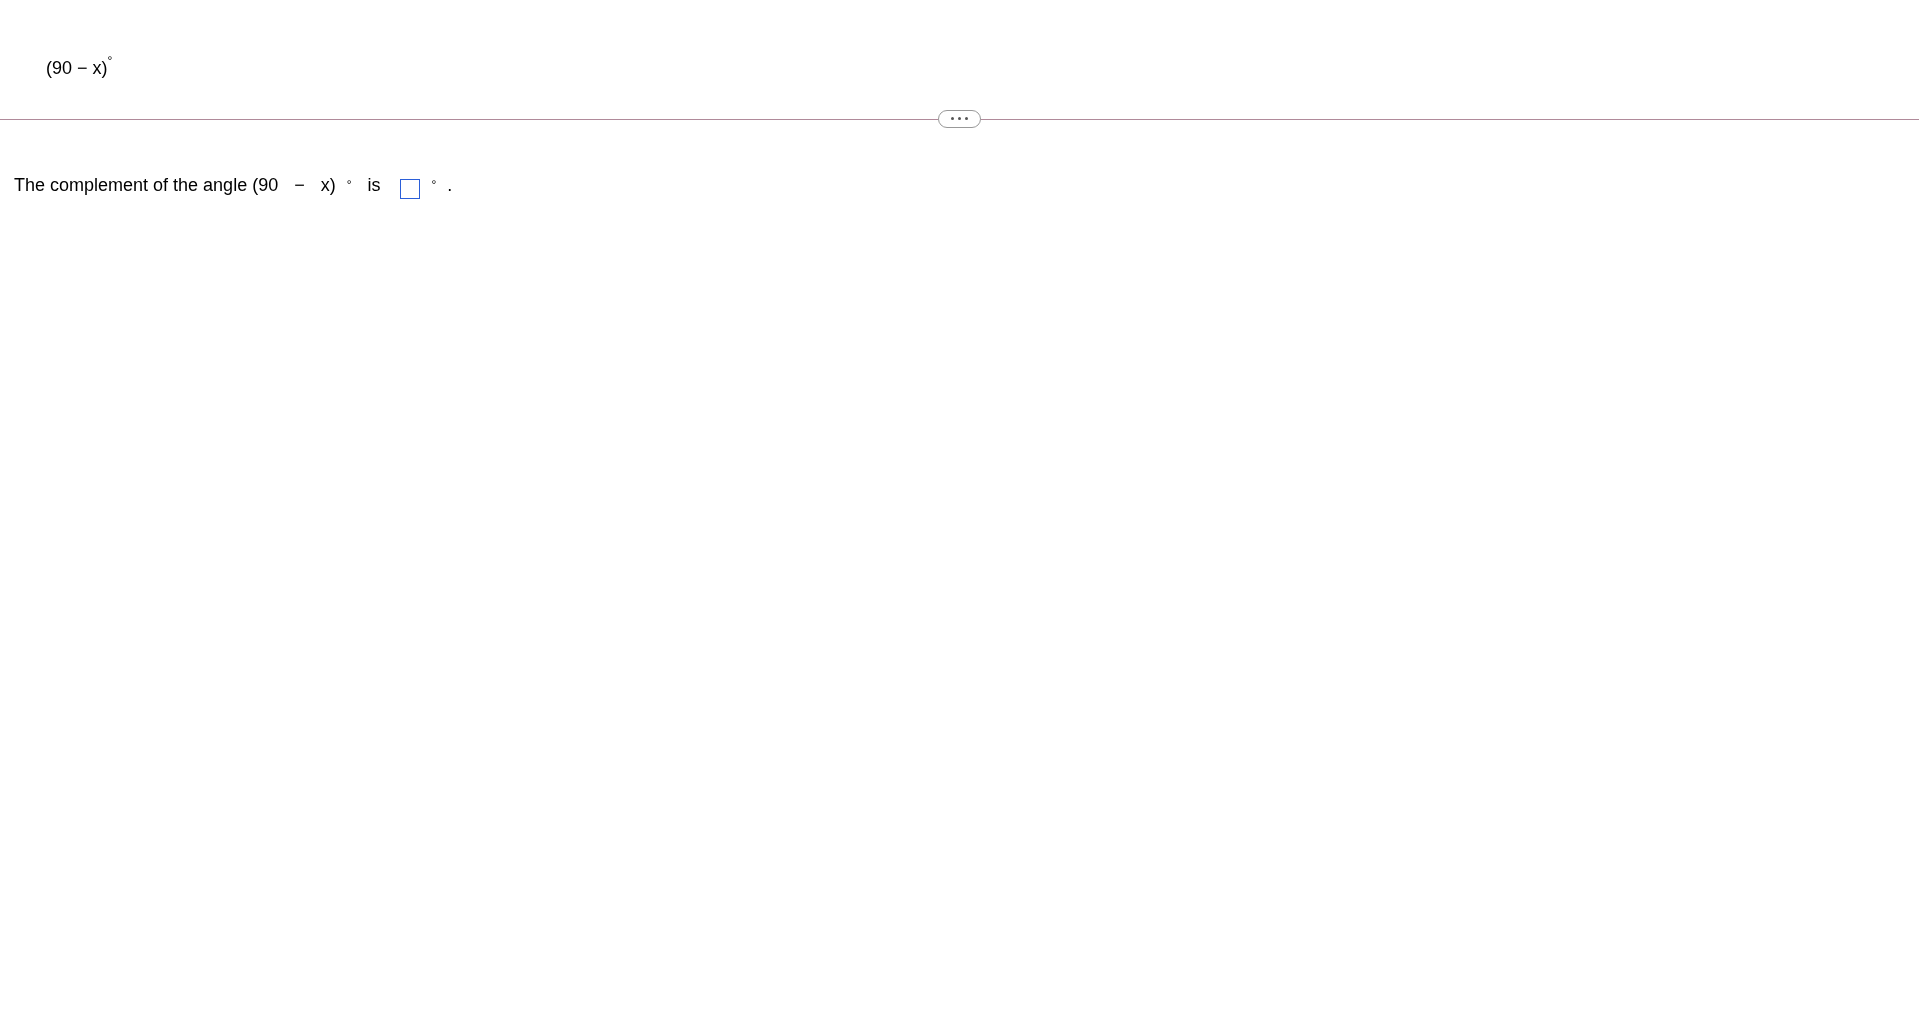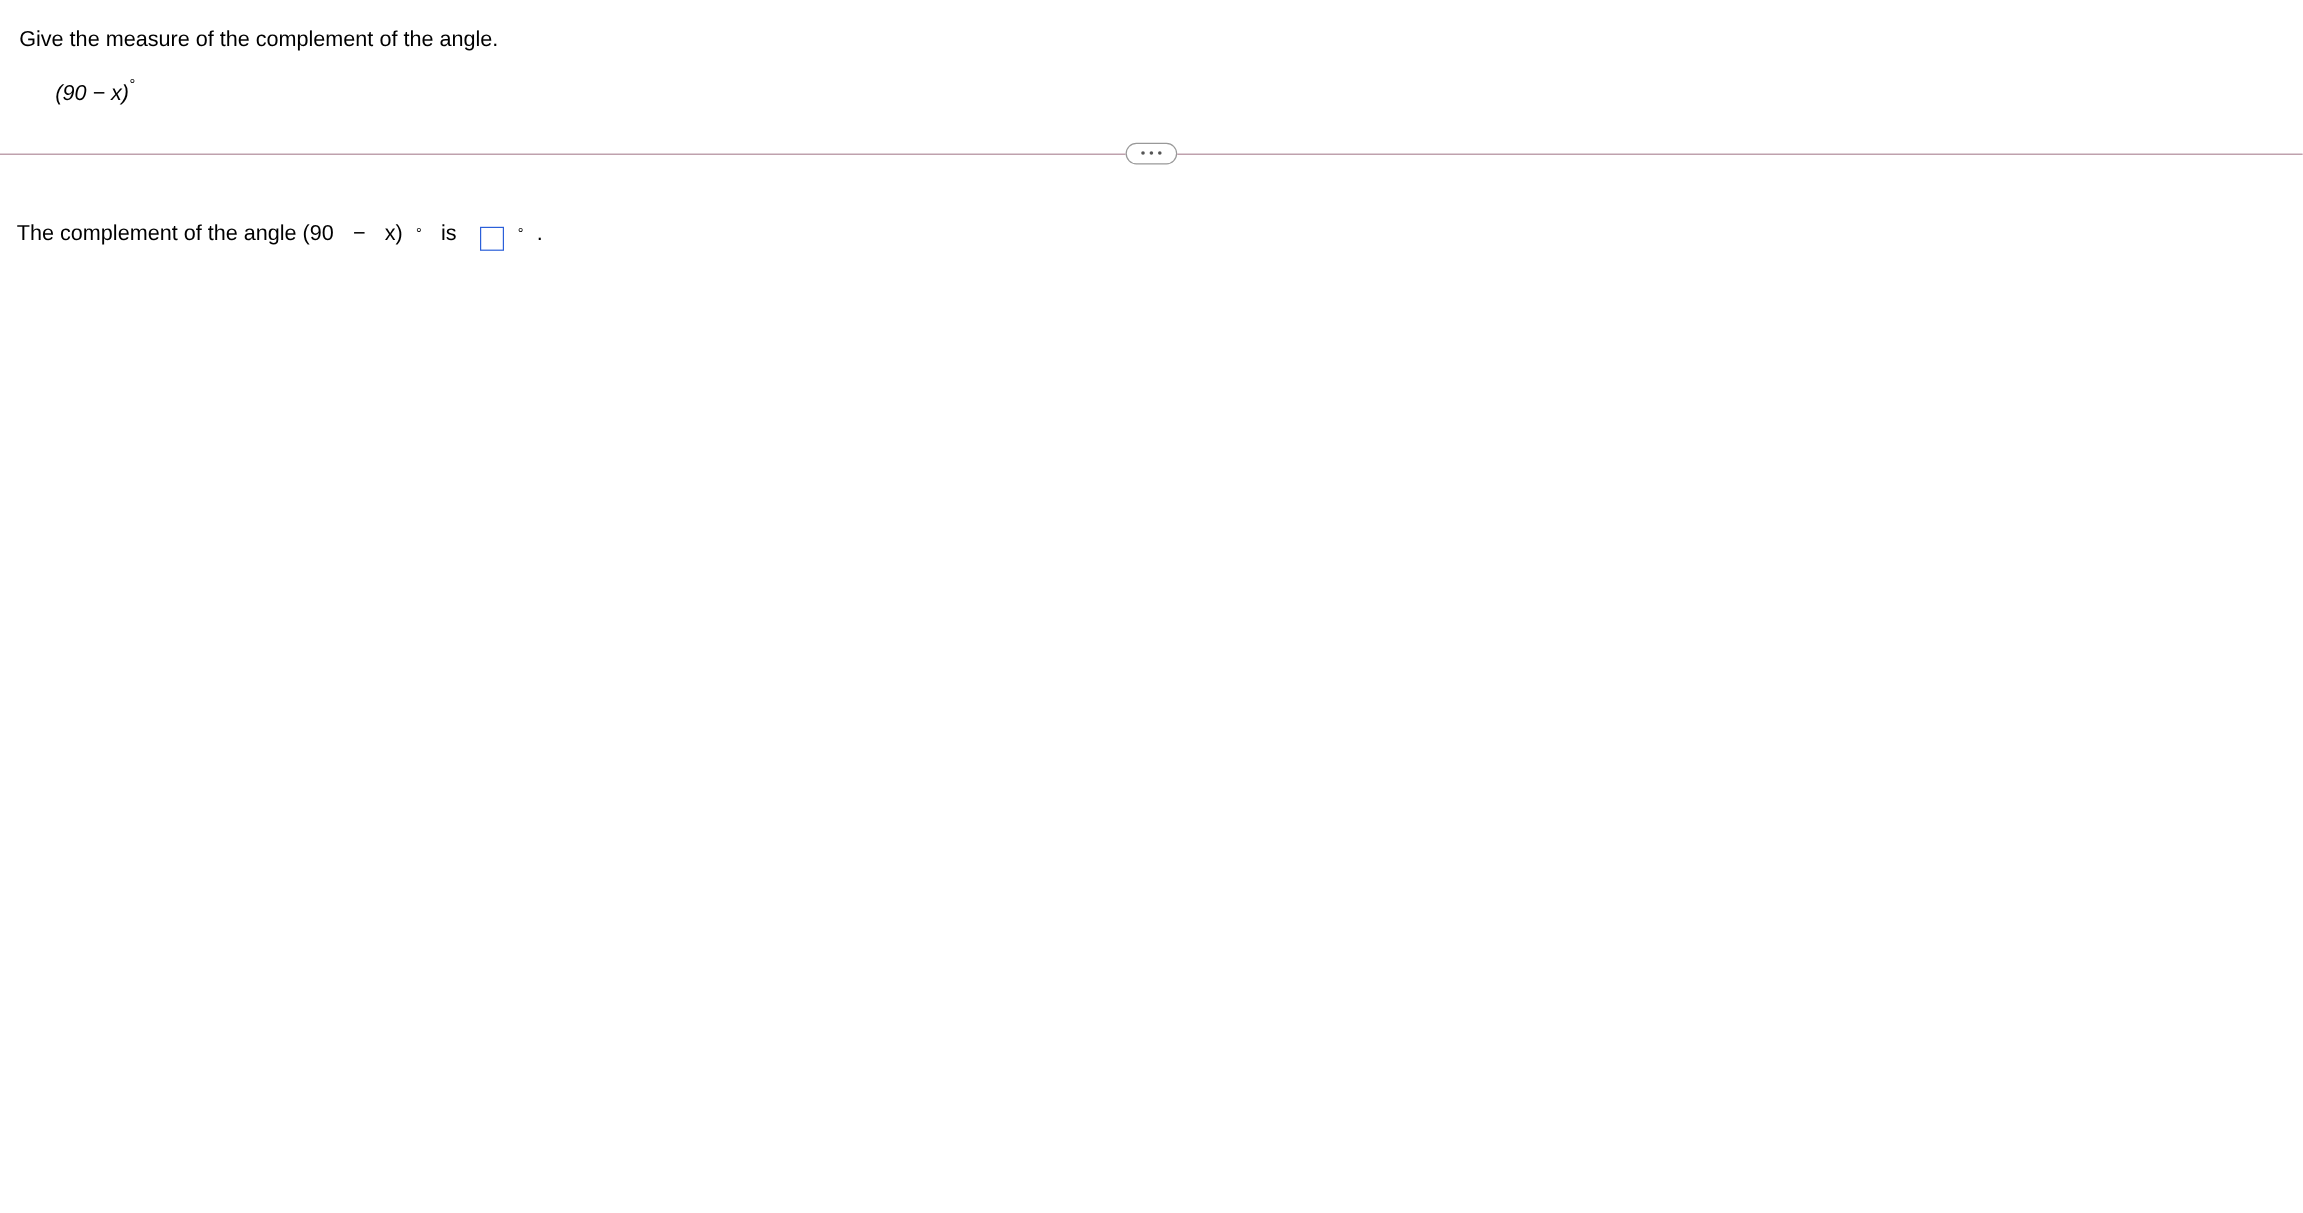--- a/index.html
+++ b/index.html
@@ -17,24 +17,23 @@
     }
     .question-area {
       padding: 20px 16px 30px 16px;
     }
     .question-text {
       font-size: 18px;
       line-height: 1.4;
     }
     .angle-expr {
       font-size: 18px;
-      margin-top: 20px;
+      margin-top: 36px;
       margin-left: 30px;
       position: relative;
-      font-style: italic;
     }
     .deg-sup {
       font-size: 12px;
       vertical-align: super;
       position: relative;
       top: -2px;
     }
     .divider-row {
       display: flex;
       align-items: center;
@@ -101,21 +100,20 @@
       line-height: 18px;
     }
     .minus {
       font-family: Arial, sans-serif;
     }
   </style>
 </head>
 <body>
 
 <div class="question-area">
-  <div class="question-text">Give the measure of the complement of the angle.</div>
   <div class="angle-expr">
     <span>(90 </span><span class="minus">−</span><span> x)</span><span class="deg-sup">°</span>
   </div>
 </div>
 
 <div class="divider-row">
   <div class="divider-line"></div>
   <div class="divider-pill">
     <div class="divider-dots">
       <span></span>

